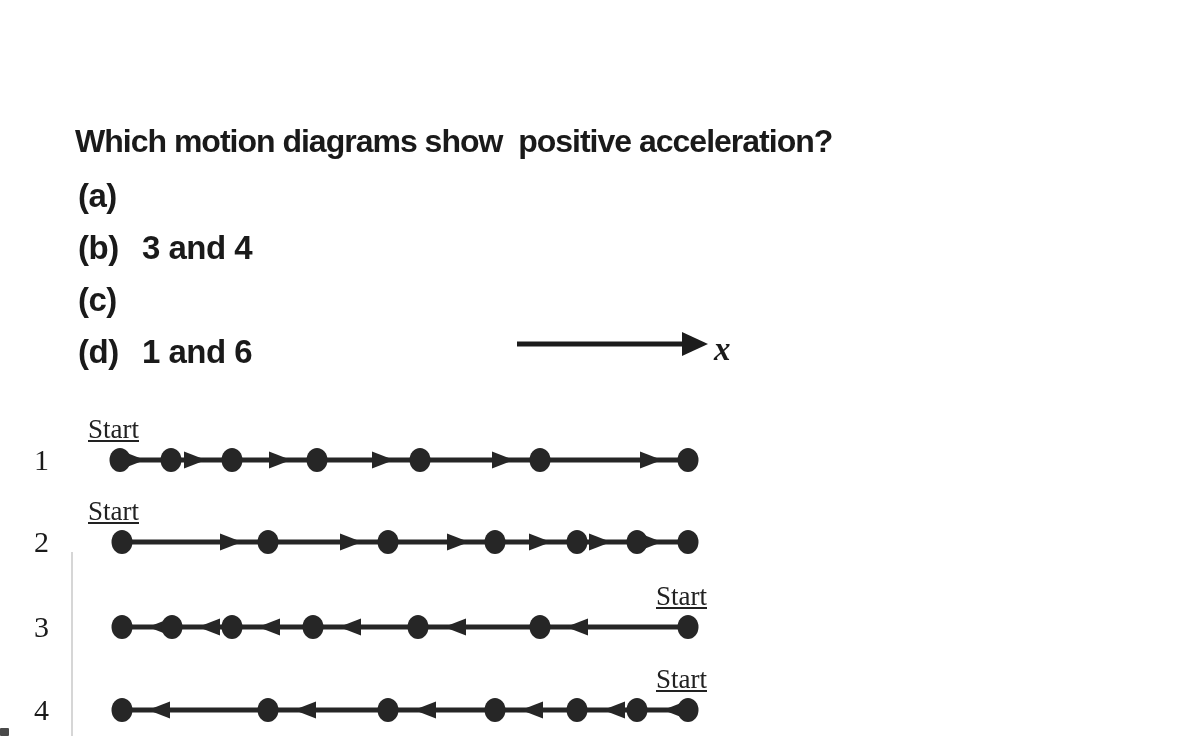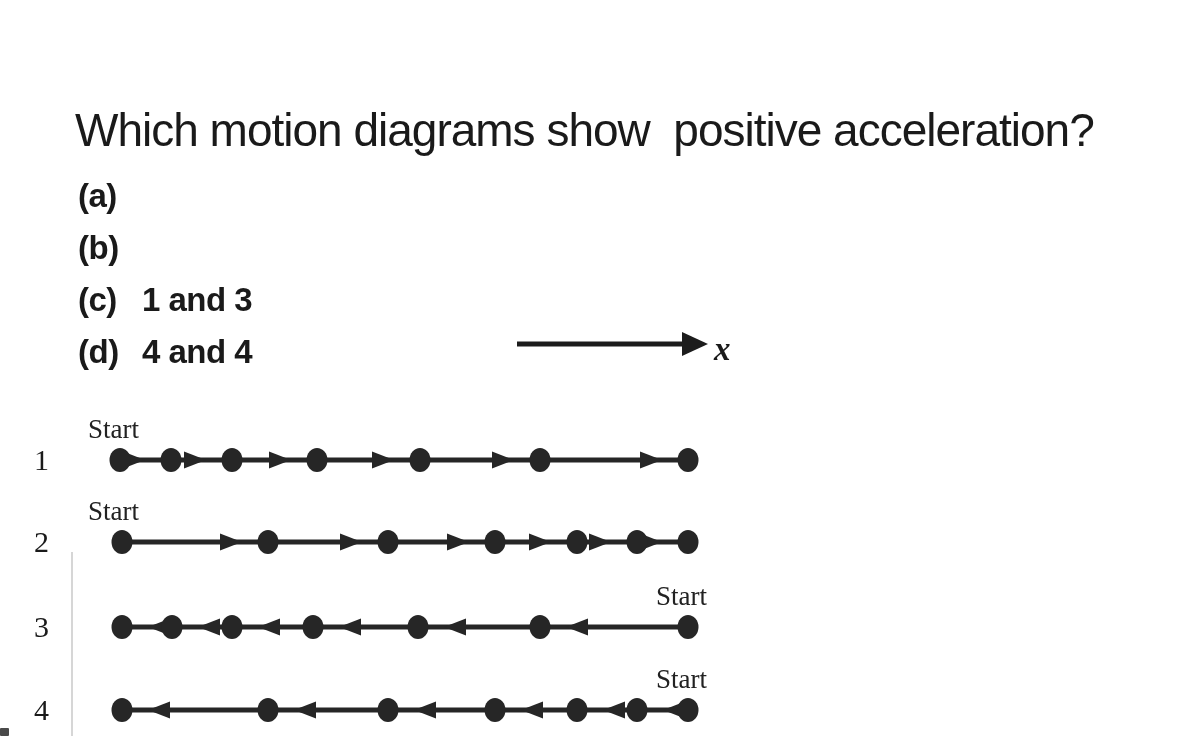--- a/index.html
+++ b/index.html
@@ -1,22 +1,22 @@
 <!DOCTYPE html>
 <html><head>
 <meta charset="utf-8">
 <style>
   html,body{margin:0;padding:0;background:#fff;}
   .page{
     position:relative;width:1200px;height:736px;background:#ffffff;
     font-family:"Liberation Sans",sans-serif;color:#1a1a1a;overflow:hidden;
   }
   .question{
-    position:absolute;left:75px;top:8px;
-    font-size:46px;line-height:49px;font-weight:400;letter-spacing:-1px;
+    position:absolute;left:75px;top:19px;
+    font-size:32px;line-height:49px;font-weight:700;letter-spacing:-1px;
     white-space:pre-wrap;
   }
   .options{
     position:absolute;left:78px;top:170px;
     font-size:33px;line-height:52px;font-weight:600;letter-spacing:-0.5px;
   }
   .opt{display:flex;}
   .opt-label{width:64px;flex:0 0 auto;}
   .x-axis{position:absolute;left:510px;top:328px;width:210px;height:36px;}
   .x-axis-label{
@@ -24,48 +24,48 @@
     font-family:"Liberation Serif",serif;font-style:italic;
     font-size:33px;font-weight:600;line-height:34px;
   }
   .dg-svg{position:absolute;left:0;}
   .dg-num{
     position:absolute;left:34px;width:30px;text-align:left;
     font-family:"Liberation Serif",serif;font-size:30px;line-height:32px;
   }
   .dg-start{
     position:absolute;
-    font-family:"Liberation Serif",serif;font-size:27px;line-height:28px;color:#222;
+    font-family:"Liberation Serif",serif;font-size:27px;line-height:28px;color:#222;text-decoration:underline;
   }
   .artifact-line{position:absolute;left:71px;top:552px;width:2px;height:184px;background:#d6d6d6;}
   .artifact-mark{position:absolute;left:0;top:728px;width:9px;height:8px;background:#4a4a4a;border-radius:1px;}
 </style>
 </head>
 <body>
 
 <div class="page">
 
   <div class="question">
     <div>Which motion diagrams show  positive acceleration?</div>
   </div>
 
   <div class="options">
     <div class="opt">
       <span class="opt-label">(a)</span>
     </div>
     <div class="opt">
       <span class="opt-label">(b)</span>
+      <span>3 and 4</span>
     </div>
     <div class="opt">
       <span class="opt-label">(c)</span>
-      <span>1 and 3</span>
     </div>
     <div class="opt">
       <span class="opt-label">(d)</span>
-      <span>4 and 4</span>
+      <span>1 and 6</span>
     </div>
   </div>
 
   <svg class="x-axis" width="210" height="36" viewBox="0 0 210 36">
     <line x1="7" y1="16" x2="178" y2="16" stroke="#1c1c1c" stroke-width="5"></line>
     <polygon points="198,16 172,4 172,28" fill="#1c1c1c"></polygon>
   </svg>
   <div class="x-axis-label">x</div>
 
   <div id="diagrams">

